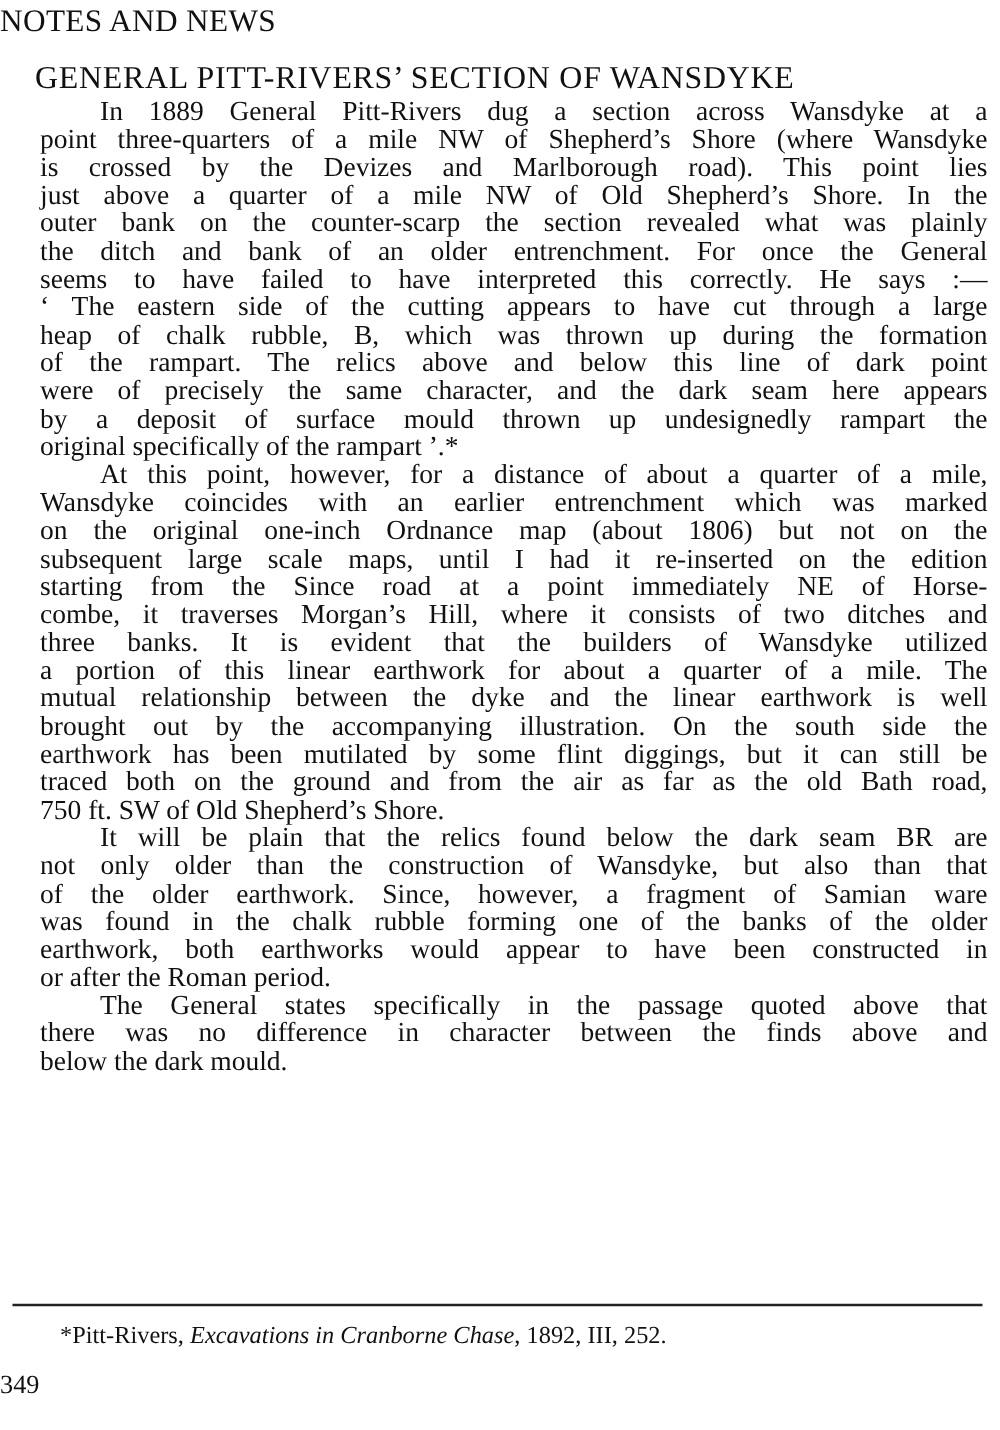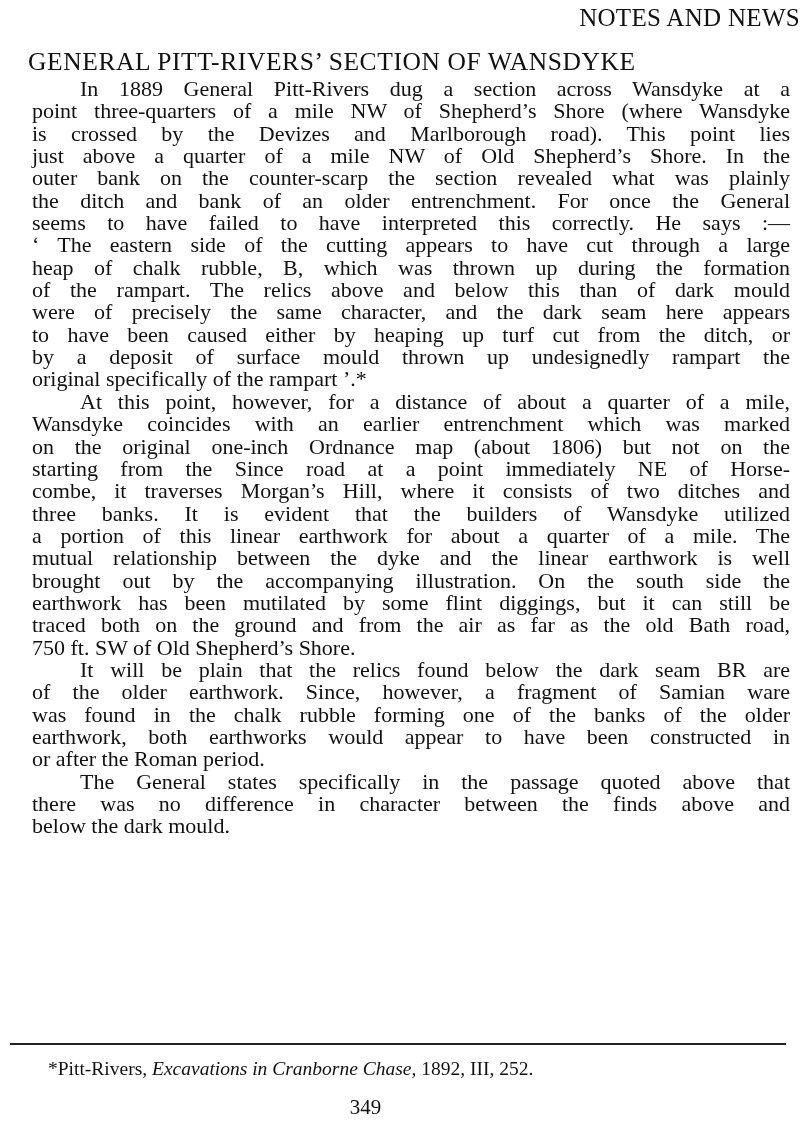--- a/index.html
+++ b/index.html
@@ -3,21 +3,21 @@
 <meta charset="utf-8">
 <style>
   html, body { margin: 0; padding: 0; background: #ffffff; }
   body {
     width: 800px; height: 1144px; position: relative; overflow: hidden;
     font-family: "Liberation Serif", "DejaVu Serif", serif;
     color: #111111;
   }
   .running-head {
     position: absolute; top: 4px; left: 0; width: 800px;
-    text-align: right; font-size: 25px; letter-spacing: 0.3px;
+    text-align: left; font-size: 25px; letter-spacing: 0.3px;
   }
   .section-title {
     position: absolute; top: 47px; left: 28px; width: 760px;
     font-size: 25.5px; letter-spacing: 0.6px; white-space: nowrap;
   }
   .body-text {
     position: absolute; top: 78px; left: 32px; width: 758px;
     font-size: 22px; line-height: 22.35px;
   }
   .line {
@@ -31,21 +31,21 @@
     position: absolute; top: 1043px; left: 10px; width: 776px; height: 2px;
     background: #222222;
   }
   .footnote {
     position: absolute; top: 1058px; left: 48px;
     font-size: 19.5px; white-space: nowrap; text-align: right;
   }
   .footnote i { font-style: italic; }
   .page-number {
     position: absolute; top: 1095px; left: 0; width: 731px;
-    text-align: center; font-size: 21px;
+    font-size: 21px;
   }
 </style>
 </head>
 <body>
 
 <div class="running-head">NOTES AND NEWS</div>
 
 <div class="section-title">GENERAL PITT-RIVERS’ SECTION OF WANSDYKE</div>
 
 <div class="body-text">
@@ -53,44 +53,45 @@
   <div>
     <span class="line indent">In 1889 General Pitt-Rivers dug a section across Wansdyke at a</span>
     <span class="line">point three-quarters of a mile NW of Shepherd’s Shore (where Wansdyke</span>
     <span class="line">is crossed by the Devizes and Marlborough road).  This point lies</span>
     <span class="line">just above a quarter of a mile NW of Old Shepherd’s Shore.  In the</span>
     <span class="line">outer bank on the counter-scarp the section revealed what was plainly</span>
     <span class="line">the ditch and bank of an older entrenchment.  For once the General</span>
     <span class="line">seems to have failed to have interpreted this correctly.  He says :—</span>
     <span class="line">‘ The eastern side of the cutting appears to have cut through a large</span>
     <span class="line">heap of chalk rubble, B, which was thrown up during the formation</span>
-    <span class="line">of the rampart.  The relics above and below this than of dark mould</span>
+    <span class="line">of the rampart.  The relics above and below this line of dark point</span>
     <span class="line">were of precisely the same character, and the dark seam here appears</span>
-    <span class="line">to have been caused either by heaping up turf cut from the ditch, or</span>
     <span class="line">by a deposit of surface mould thrown up undesignedly rampart the</span>
     <span class="line last">original specifically of the rampart ’.*</span>
   </div>
 
   <div>
     <span class="line indent">At this point, however, for a distance of about a quarter of a mile,</span>
     <span class="line">Wansdyke coincides with an earlier entrenchment which was marked</span>
     <span class="line">on the original one-inch Ordnance map (about 1806) but not on the</span>
+    <span class="line">subsequent large scale maps, until I had it re-inserted on the edition</span>
     <span class="line">starting from the Since road at a point immediately NE of Horse-</span>
     <span class="line">combe, it traverses Morgan’s Hill, where it consists of two ditches and</span>
     <span class="line">three banks.  It is evident that the builders of Wansdyke utilized</span>
     <span class="line">a portion of this linear earthwork for about a quarter of a mile.  The</span>
     <span class="line">mutual relationship between the dyke and the linear earthwork is well</span>
     <span class="line">brought out by the accompanying illustration.  On the south side the</span>
     <span class="line">earthwork has been mutilated by some flint diggings, but it can still be</span>
     <span class="line">traced both on the ground and from the air as far as the old Bath road,</span>
     <span class="line last">750 ft. SW of Old Shepherd’s Shore.</span>
   </div>
 
   <div>
     <span class="line indent">It will be plain that the relics found below the dark seam BR are</span>
+    <span class="line">not only older than the construction of Wansdyke, but also than that</span>
     <span class="line">of the older earthwork.  Since, however, a fragment of Samian ware</span>
     <span class="line">was found in the chalk rubble forming one of the banks of the older</span>
     <span class="line">earthwork, both earthworks would appear to have been constructed in</span>
     <span class="line last">or after the Roman period.</span>
   </div>
 
   <div>
     <span class="line indent">The General states specifically in the passage quoted above that</span>
     <span class="line">there was no difference in character between the finds above and</span>
     <span class="line last">below the dark mould.</span>

